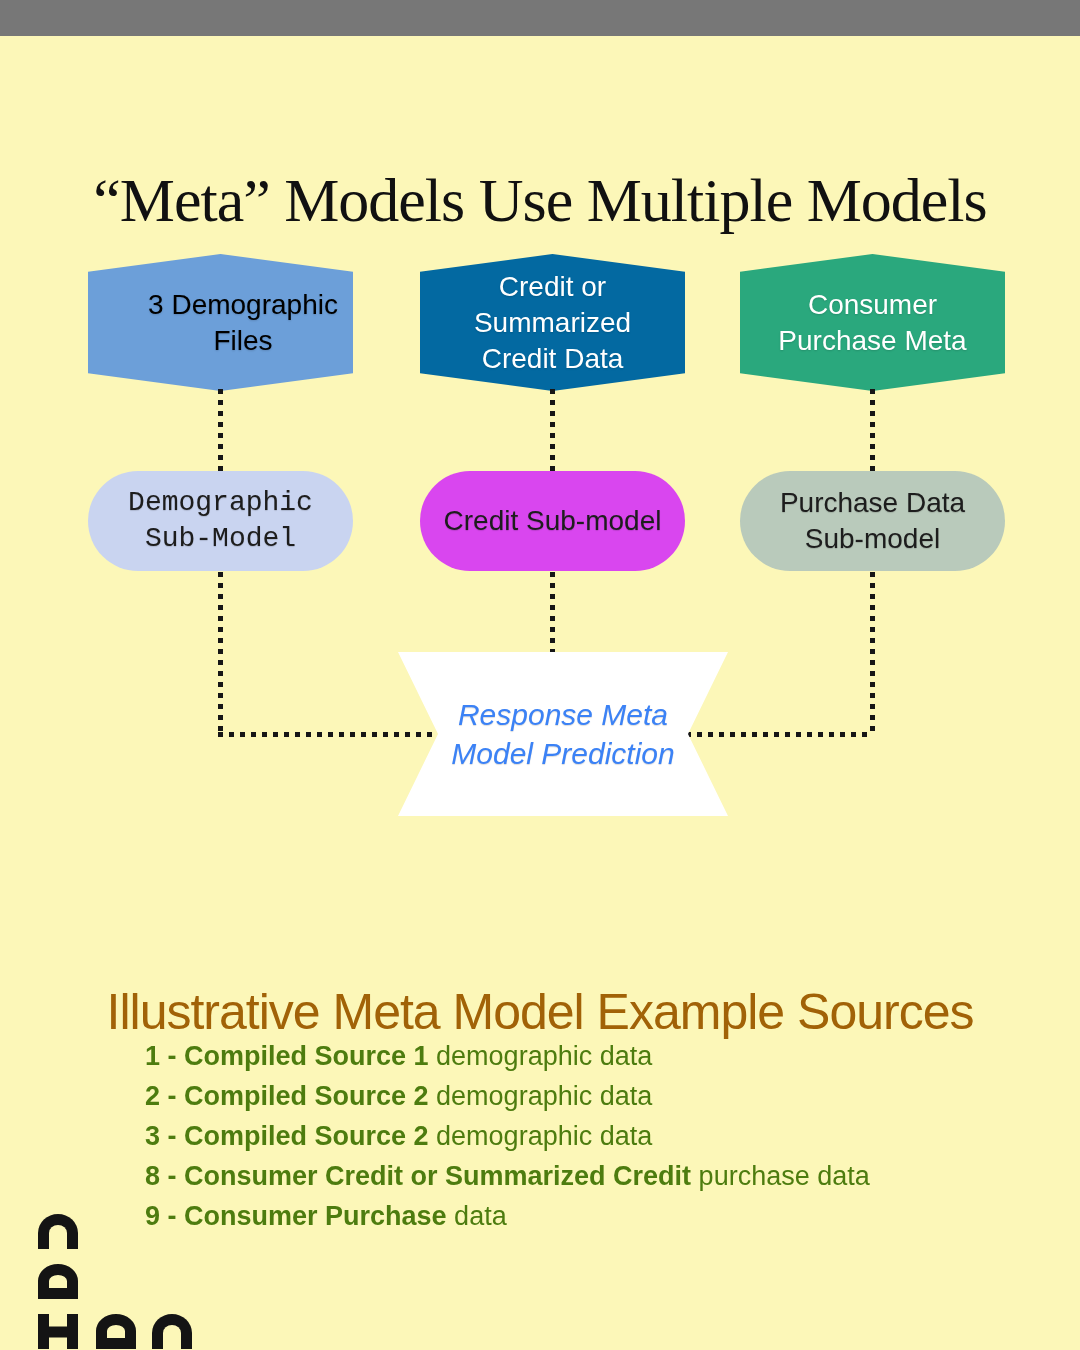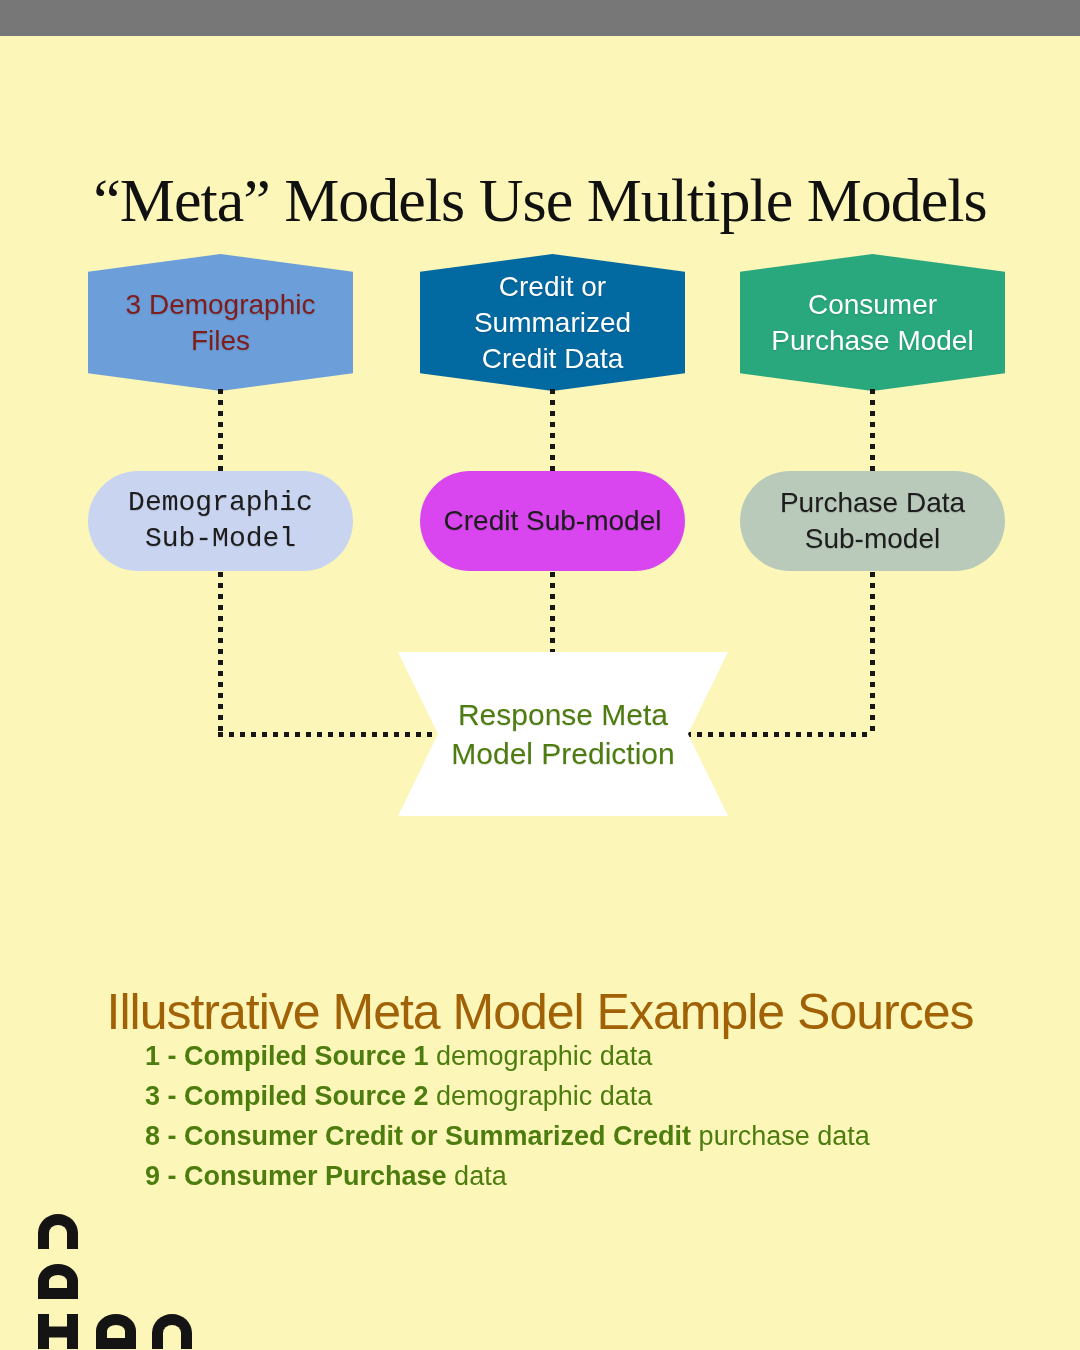--- a/index.html
+++ b/index.html
@@ -80,66 +80,67 @@
   .pos-h2{left:58px;top:100px;} .pos-h3{left:114px;top:100px;}
 </style>
 </head>
 <body>
 
 <div class="canvas" style="background: rgb(252, 247, 184);">
 
   <h1 class="title">“Meta” Models Use Multiple Models</h1>
 
   <div class="col c1">
-    <div class="hex" style="background: rgb(108, 159, 217); color: #7f1d1d;">
+    <div class="hex" style="background: rgb(108, 159, 217); color: #000000; justify-content: flex-end;">
       <span class="hex-label">3 Demographic Files</span>
     </div>
     <div class="pill" style="background: rgb(201, 212, 240); color: rgb(29, 29, 29); font-family: Liberation Mono, monospace;">
       <span class="pill-label">Demographic Sub-Model</span>
     </div>
   </div>
 
   <div class="col c2">
     <div class="hex" style="background: #0369a1; color: rgb(255, 255, 255);">
       <span class="hex-label">Credit or Summarized Credit Data</span>
     </div>
     <div class="pill" style="background: #d946ef; color: rgb(29, 29, 29);">
       <span class="pill-label">Credit Sub-model</span>
     </div>
   </div>
 
   <div class="col c3">
     <div class="hex" style="background: rgb(42, 168, 125); color: rgb(255, 255, 255);">
-      <span class="hex-label">Consumer Purchase Model</span>
+      <span class="hex-label">Consumer Purchase Meta</span>
     </div>
     <div class="pill" style="background: rgb(185, 202, 187); color: rgb(29, 29, 29);">
       <span class="pill-label">Purchase Data Sub-model</span>
     </div>
   </div>
 
   <div class="dot-v" style="left:218px;top:353px;height:84px"></div>
   <div class="dot-v" style="left:550px;top:353px;height:84px"></div>
   <div class="dot-v" style="left:870px;top:353px;height:84px"></div>
 
   <div class="dot-v" style="left:218px;top:536px;height:165px"></div>
   <div class="dot-h" style="left:218px;top:696px;width:222px"></div>
 
   <div class="dot-v" style="left:550px;top:536px;height:82px"></div>
 
   <div class="dot-v" style="left:870px;top:536px;height:165px"></div>
   <div class="dot-h" style="left:686px;top:696px;width:187px"></div>
 
-  <div class="ribbon" style="background: rgb(255, 255, 255); color: #4d7c0f;">
+  <div class="ribbon" style="background: rgb(255, 255, 255); color: #3b82f6; font-style: italic;">
     <span class="ribbon-label">Response Meta Model Prediction</span>
   </div>
 
   <h2 class="subheading">Illustrative Meta Model Example Sources</h2>
 
   <ul class="src-list">
     <li><b>1 - Compiled Source 1</b><span> demographic data</span></li>
+    <li><b>2 - Compiled Source 2</b><span> demographic data</span></li>
     <li><b>3 - Compiled Source 2</b><span> demographic data</span></li>
     <li><b>8 - Consumer Credit or Summarized Credit</b><span> purchase data</span></li>
     <li><b>9 - Consumer Purchase</b><span> data</span></li>
   </ul>
 
   <div class="logo" role="img" aria-label="NAHAN">
     <div class="lg lg-n pos-v1"></div>
     <div class="lg lg-a pos-v2"></div>
     <div class="lg lg-h pos-corner"></div>
     <div class="lg lg-a pos-h2"></div>

